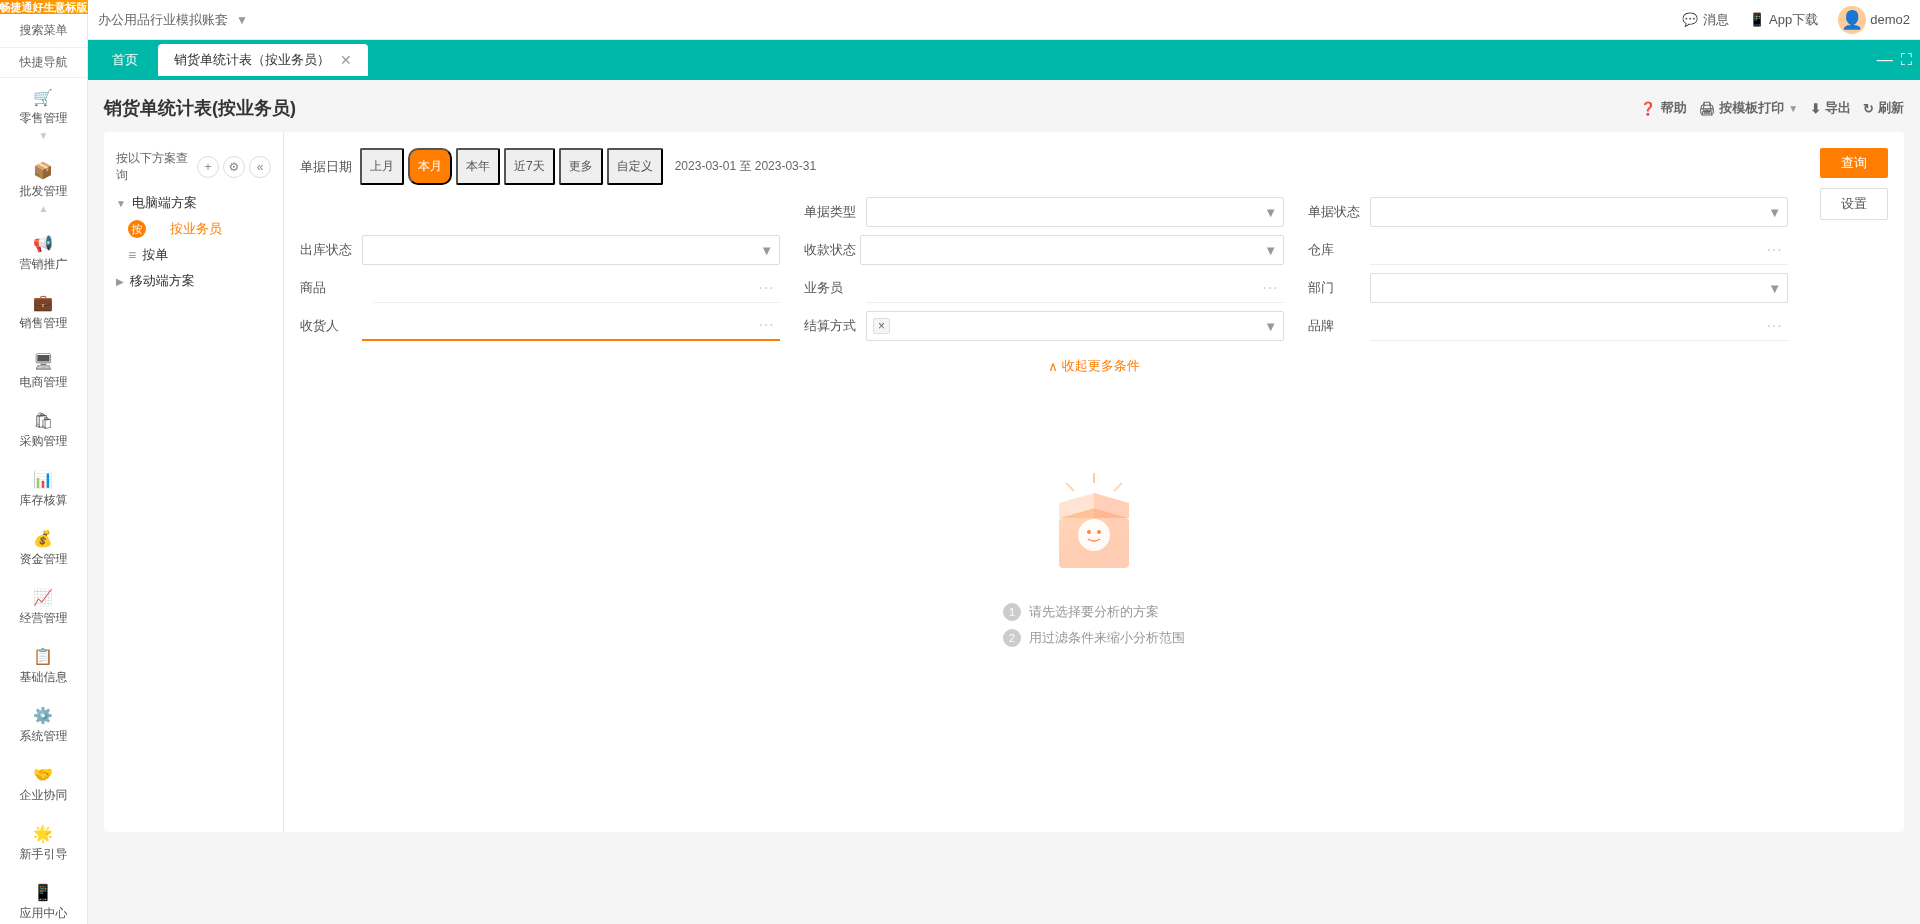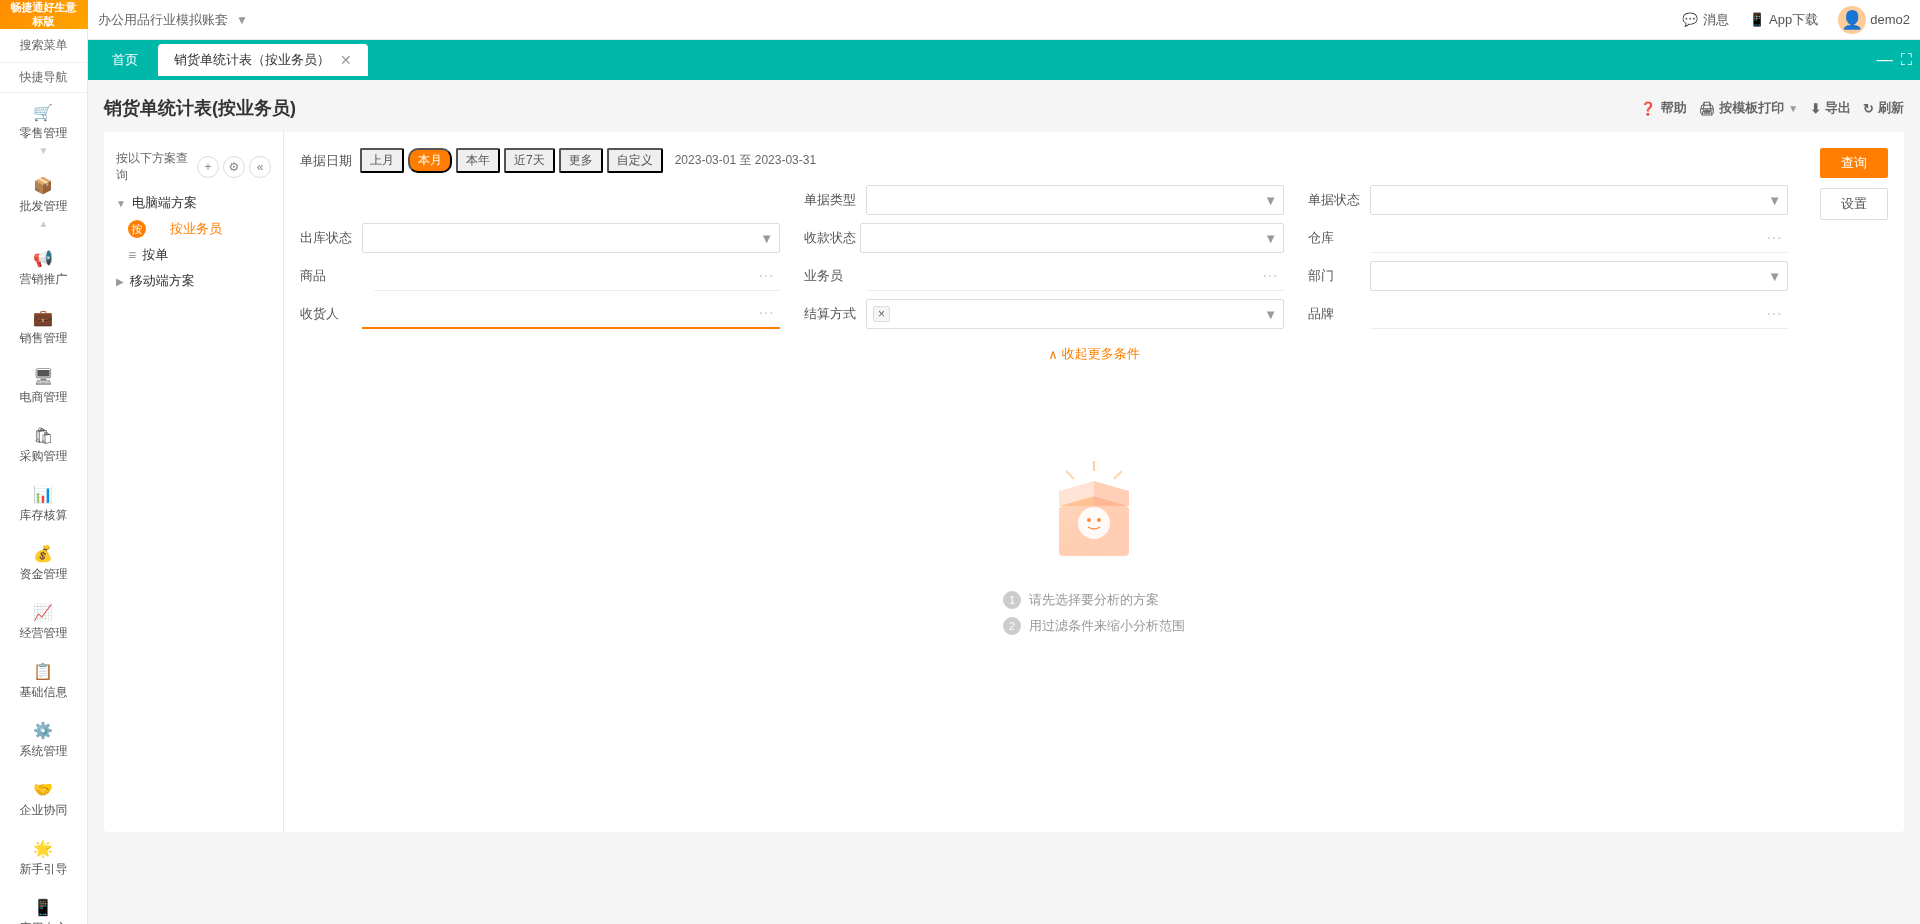--- a/index.html
+++ b/index.html
@@ -1,20 +1,20 @@
 <!DOCTYPE html>
 <html><head>
   <meta charset="utf-8">
   <style>
     * { box-sizing: border-box; margin: 0; padding: 0; }
     body { font-family: 'Microsoft YaHei', Arial, sans-serif; font-size: 13px; background: #f5f5f5; color: #333; display: flex; height: 924px; overflow: hidden; }
 
     
     .sidebar { width: 88px; background: #fff; border-right: 1px solid #e8e8e8; display: flex; flex-direction: column; align-items: center; height: 100%; }
-    .sidebar-logo { width: 88px; height: 56px; background: linear-gradient(135deg, #ff8c00, #ffa500); display: flex; justify-content: center; flex-direction: column; }
+    .sidebar-logo { width: 88px; height: 56px; background: linear-gradient(135deg, #ff8c00, #ffa500); display: flex; justify-content: center; flex-direction: row; }
     .sidebar-logo-text { color: #fff; font-size: 11px; font-weight: bold; text-align: center; line-height: 1.3; }
     .sidebar-search { padding: 8px 0; width: 100%; text-align: center; font-size: 12px; color: #666; cursor: pointer; border-bottom: 1px solid #f0f0f0; }
     .sidebar-shortcut { padding: 6px 0; width: 100%; text-align: center; font-size: 12px; color: #666; cursor: pointer; border-bottom: 1px solid #f0f0f0; }
     .sidebar-item { width: 100%; padding: 10px 4px; text-align: center; font-size: 12px; color: #555; cursor: pointer; display: flex; flex-direction: column; align-items: center; gap: 3px; }
     .sidebar-item .icon { font-size: 16px; }
 
     
     .main { flex: 1; display: flex; flex-direction: column; overflow: hidden; }
 
     
@@ -57,21 +57,21 @@
 
     
     .right-panel { flex: 1; padding: 16px; }
     .filter-label { min-width: 56px; color: #555; font-size: 13px; white-space: nowrap; }
     .filter-input { flex: 1; height: 30px; border: none; border-bottom: 1px solid #ddd; padding: 0 6px; font-size: 13px; color: #333; outline: none; background: transparent; cursor: pointer; display: flex; align-items: center; justify-content: space-between; }
     .filter-input-select { flex: 1; height: 30px; border: 1px solid #ddd; border-radius: 2px; padding: 0 6px; font-size: 13px; color: #333; outline: none; background: #fff; cursor: pointer; display: flex; align-items: center; justify-content: space-between; }
     .filter-dot { color: #ccc; font-size: 16px; }
 
     
     .date-bar { display: flex; align-items: center; gap: 4px; margin-bottom: 12px; }
-    .date-btn { padding: 2px 8px; font-size: 12px; border-radius: 2px; cursor: pointer; color: #555; }
+    .date-btn { padding: 8px 8px; font-size: 12px; border-radius: 2px; cursor: pointer; color: #555; }
     .date-btn.active { background: #ff7d00; color: #fff; border-radius: 10px; }
     .date-range { font-size: 12px; color: #666; margin-left: 8px; }
 
     
     .query-btn { background: #ff7d00; color: #fff; border: none; padding: 6px 20px; border-radius: 2px; font-size: 13px; cursor: pointer; }
     .set-btn { background: #fff; color: #555; border: 1px solid #ddd; padding: 6px 20px; border-radius: 2px; font-size: 13px; cursor: pointer; margin-top: 4px; }
 
     
     .collapse-bar { text-align: center; padding: 8px 0; color: #ff7d00; font-size: 13px; cursor: pointer; display: flex; align-items: center; justify-content: center; gap: 4px; margin-top: 8px; }
 

